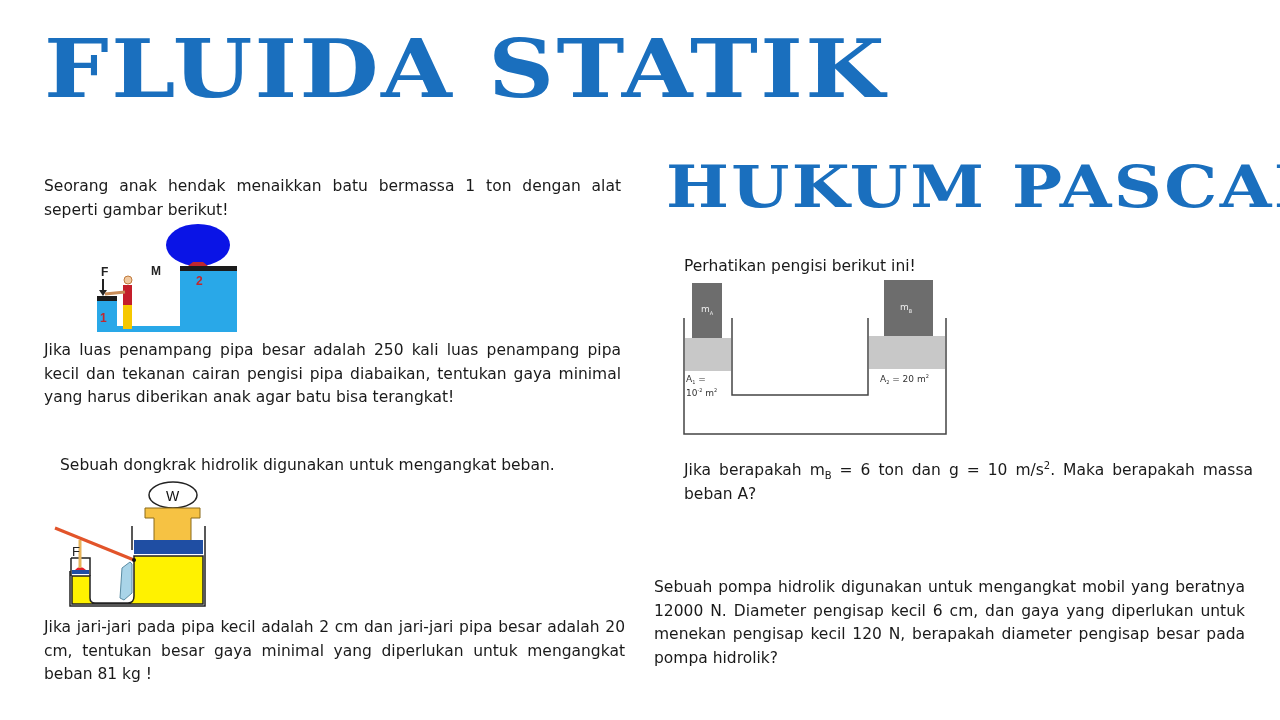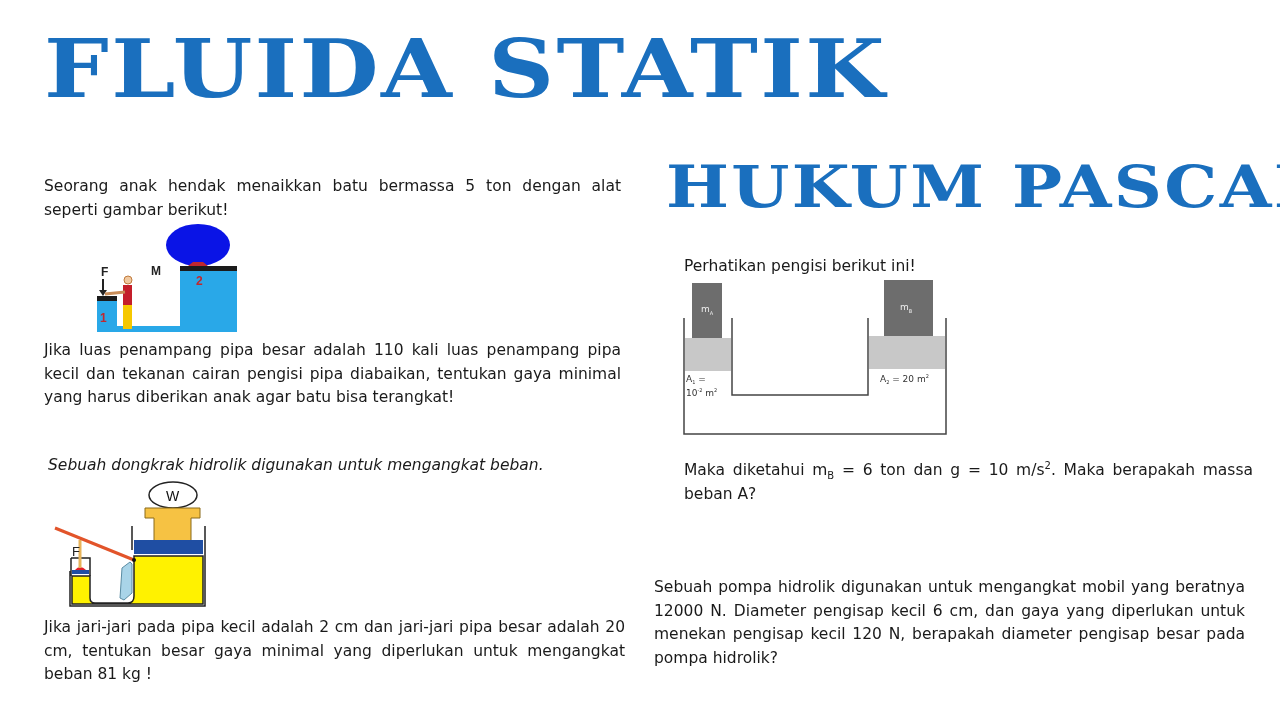--- a/index.html
+++ b/index.html
@@ -31,21 +31,21 @@
     .para sub { font-size: 10px; line-height: 0; }
 
     .fig { position: absolute; }
   </style>
 </head>
 <body>
 
 <div class="title title-main">FLUIDA STATIK</div>
 <div class="title title-sub">HUKUM PASCAL</div>
 
-<p class="para" style="left:44px; top:175px; width:577px;">Seorang anak hendak menaikkan batu bermassa 5 ton dengan alat seperti gambar berikut!</p>
+<p class="para" style="left:44px; top:175px; width:577px;">Seorang anak hendak menaikkan batu bermassa 1 ton dengan alat seperti gambar berikut!</p>
 
 <svg class="fig" style="left:85px; top:222px;" width="160" height="112" viewBox="0 0 160 112">
 
   <ellipse cx="113" cy="23" rx="32" ry="21" fill="#0a14e6"></ellipse>
 
   <path d="M12 78 H32 V104 H95 V48 H152 V110 H12 Z" fill="#29a8e8"></path>
 
   <rect x="12" y="74" width="20" height="5" fill="#1b1b1b"></rect>
   <rect x="95" y="44" width="57" height="5" fill="#1b1b1b"></rect>
   <path d="M103 44 L108 40 L118 40 L123 44 Z" fill="#c0282e"></path>
@@ -57,23 +57,23 @@
   <rect x="38" y="63" width="9" height="20" fill="#c41e2a"></rect>
   <line x1="20" y1="72" x2="40" y2="70" stroke="#c98d58" stroke-width="3"></line>
   <rect x="38" y="83" width="9" height="24" fill="#f6c800"></rect>
 
   <text x="16" y="54" font-family="Liberation Sans, sans-serif" font-weight="bold" font-size="12" fill="#222">F</text>
   <text x="66" y="53" font-family="Liberation Sans, sans-serif" font-weight="bold" font-size="12" fill="#222">M</text>
   <text x="15" y="100" font-family="Liberation Sans, sans-serif" font-weight="bold" font-size="12" fill="#c0282e">1</text>
   <text x="111" y="63" font-family="Liberation Sans, sans-serif" font-weight="bold" font-size="12" fill="#c0282e">2</text>
 </svg>
 
-<p class="para" style="left:44px; top:339px; width:577px;">Jika luas penampang pipa besar adalah 110 kali luas penampang pipa kecil dan tekanan cairan pengisi pipa diabaikan, tentukan gaya minimal yang harus diberikan anak agar batu bisa terangkat!</p>
+<p class="para" style="left:44px; top:339px; width:577px;">Jika luas penampang pipa besar adalah 250 kali luas penampang pipa kecil dan tekanan cairan pengisi pipa diabaikan, tentukan gaya minimal yang harus diberikan anak agar batu bisa terangkat!</p>
 
-<p class="para" style="left:48px; top:454px; width:577px;font-style:italic;">Sebuah dongkrak hidrolik digunakan untuk mengangkat beban.</p>
+<p class="para" style="left:60px; top:454px; width:577px;">Sebuah dongkrak hidrolik digunakan untuk mengangkat beban.</p>
 
 <svg class="fig" style="left:50px; top:478px;" width="160" height="135" viewBox="0 0 160 135">
 
   <ellipse cx="123" cy="17" rx="24" ry="13" fill="#fff" stroke="#222" stroke-width="1.5"></ellipse>
   <text x="116" y="23" font-family="Liberation Sans, sans-serif" font-size="14" fill="#111">W</text>
 
   <path d="M95 30 H150 V40 H141 V64 H104 V40 H95 Z" fill="#f6c243" stroke="#8a6b1a" stroke-width="1"></path>
 
   <path d="M82 48 V72 M155 48 V128 H20 V93" fill="none" stroke="#222" stroke-width="1.5"></path>
 
@@ -110,15 +110,15 @@
   <rect x="189" y="58" width="76" height="33" fill="#c8c8c8"></rect>
   <rect x="204" y="2" width="49" height="56" fill="#6d6d6d"></rect>
 
   <text x="21" y="34" font-family="DejaVu Sans, sans-serif" font-size="9" fill="#eee"><tspan>m</tspan><tspan font-size="5" dy="3">A</tspan></text>
   <text x="220" y="32" font-family="DejaVu Sans, sans-serif" font-size="9" fill="#eee"><tspan>m</tspan><tspan font-size="5" dy="3">B</tspan></text>
   <text x="6" y="104" font-family="DejaVu Sans, sans-serif" font-size="9" fill="#333"><tspan>A</tspan><tspan font-size="5" dy="2">1</tspan><tspan dy="-2"> =</tspan></text>
   <text x="6" y="118" font-family="DejaVu Sans, sans-serif" font-size="9" fill="#333"><tspan>10</tspan><tspan font-size="5" dy="-4">-2</tspan><tspan dy="4"> m</tspan><tspan font-size="5" dy="-4">2</tspan></text>
   <text x="200" y="104" font-family="DejaVu Sans, sans-serif" font-size="9" fill="#333"><tspan>A</tspan><tspan font-size="5" dy="2">2</tspan><tspan dy="-2"> = 20 m</tspan><tspan font-size="5" dy="-4">2</tspan></text>
 </svg>
 
-<p class="para" style="left:684px; top:459px; width:569px;"><span>Maka diketahui m</span><sub>B</sub><span> = 6 ton dan g = 10 m/s</span><sup>2</sup><span>. Maka berapakah massa beban A?</span></p>
+<p class="para" style="left:684px; top:459px; width:569px;"><span>Jika berapakah m</span><sub>B</sub><span> = 6 ton dan g = 10 m/s</span><sup>2</sup><span>. Maka berapakah massa beban A?</span></p>
 
 <p class="para" style="left:654px; top:576px; width:591px;">Sebuah pompa hidrolik digunakan untuk mengangkat mobil yang beratnya 12000 N. Diameter pengisap kecil 6 cm, dan gaya yang diperlukan untuk menekan pengisap kecil 120 N, berapakah diameter pengisap besar pada pompa hidrolik?</p>
 
 </body></html>

